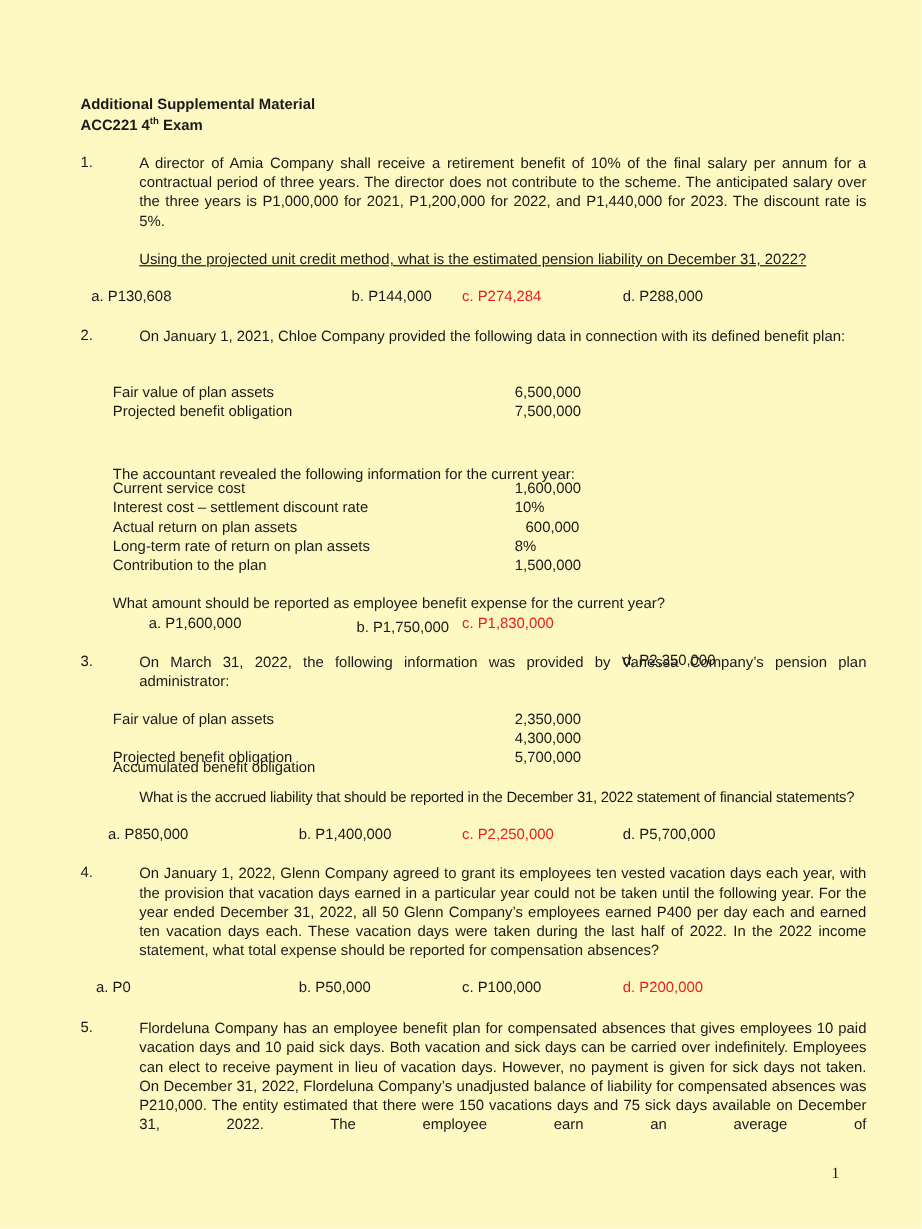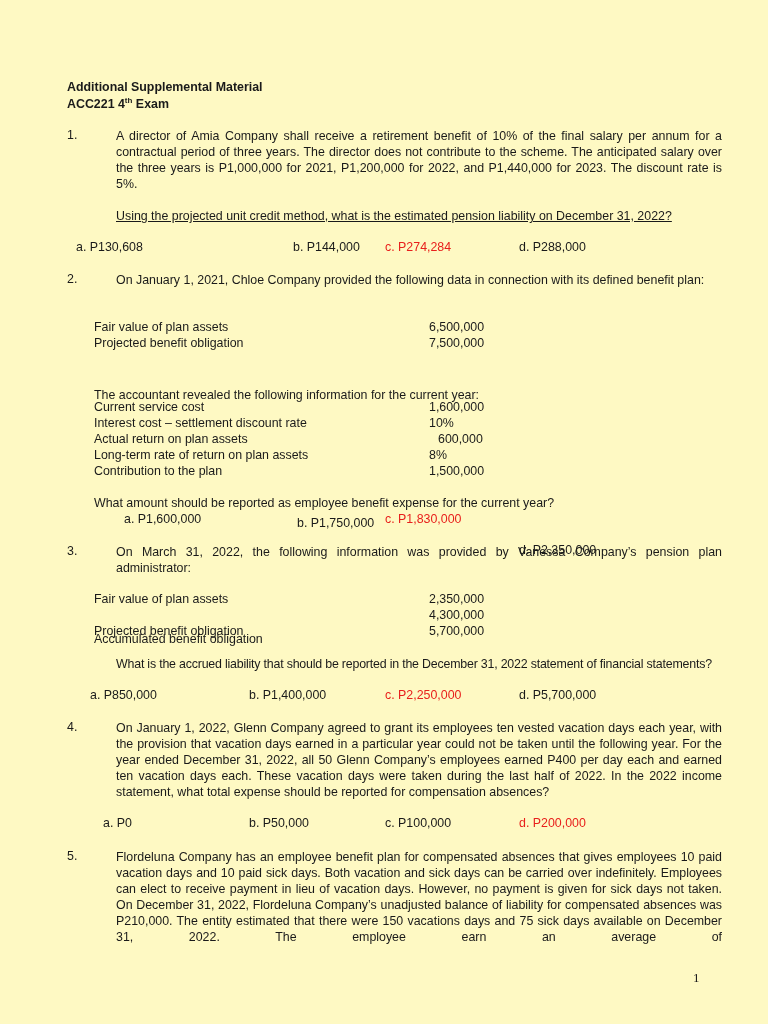--- a/index.html
+++ b/index.html
@@ -80,21 +80,21 @@
     <div class="para" style="top:656px; letter-spacing:-0.2px;">What is the accrued liability that should be reported in the December 31, 2022 statement of financial statements?</div>
     <div class="opt" style="left:90px; top:688px;">a.  P850,000</div>
     <div class="opt" style="left:249px; top:688px;">b. P1,400,000</div>
     <div class="opt red" style="left:385px; top:688px;">c. P2,250,000</div>
     <div class="opt" style="left:519px; top:688px;">d. P5,700,000</div>
   </div>
 
   <div>
     <div class="num abs" style="top:720px;">4.</div>
     <div class="para" style="top:720px;">On January 1, 2022, Glenn Company agreed to grant its employees ten vested vacation days each year, with the provision that vacation days earned in a particular year could not be taken until the following year. For the year ended December 31, 2022, all 50 Glenn Company’s employees earned P400 per day each and earned ten vacation days each. These vacation days were taken during the last half of 2022. In the 2022 income statement, what total expense should be reported for compensation absences?</div>
-    <div class="opt" style="left:103px; top:816px;">a.  P0</div>
+    <div class="opt" style="left:80px; top:816px;">a.  P0</div>
     <div class="opt" style="left:249px; top:816px;">b. P50,000</div>
     <div class="opt" style="left:385px; top:816px;">c. P100,000</div>
     <div class="opt red" style="left:519px; top:816px;">d. P200,000</div>
   </div>
 
   <div>
     <div class="num abs" style="top:849px;">5.</div>
     <div class="para" style="top:849px; text-align-last: justify;">Flordeluna Company has an employee benefit plan for compensated absences that gives employees 10 paid vacation days and 10 paid sick days. Both vacation and sick days can be carried over indefinitely. Employees can elect to receive payment in lieu of vacation days. However, no payment is given for sick days not taken. On December 31, 2022, Flordeluna Company’s unadjusted balance of liability for compensated absences was P210,000. The entity estimated that there were 150 vacations days and 75 sick days available on December 31, 2022. The employee earn an average of</div>
   </div>
 

